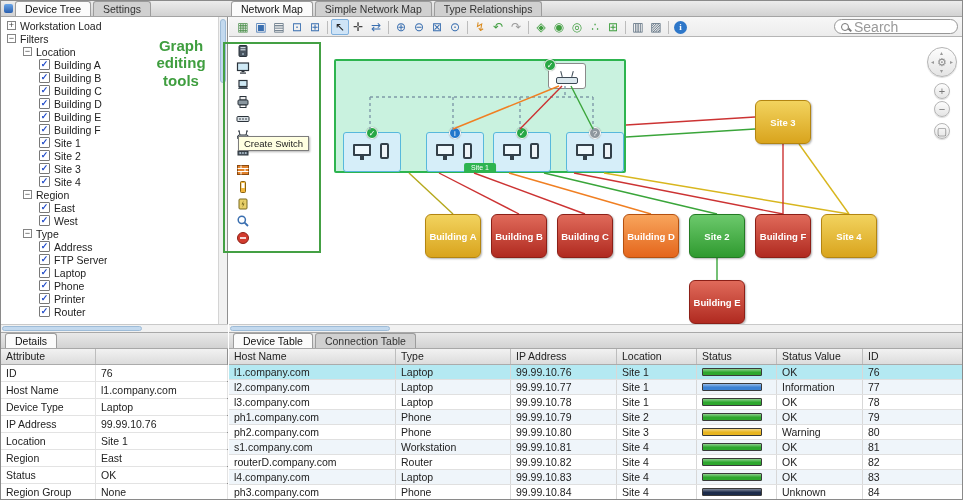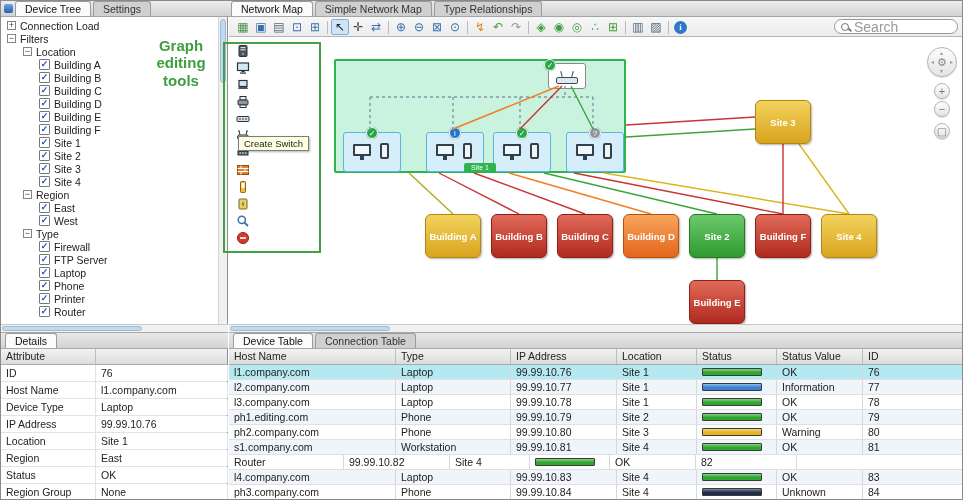--- a/index.html
+++ b/index.html
@@ -172,21 +172,21 @@
         <span class="tab active">Network Map</span>
         <span class="tab">Simple Network Map</span>
         <span class="tab">Type Relationships</span>
       </div>
   </div>
 
   <div id="tree-panel">
     <div id="device-tree">
         <div class="tree-row" style="padding-left: 6px;">
           <span class="expander">+</span>
-          <span class="tree-label">Connection Load</span>
+          <span class="tree-label">Workstation Load</span>
         </div>
         <div class="tree-row" style="padding-left: 6px;">
           <span class="expander">−</span>
           <span class="tree-label">Filters</span>
         </div>
         <div class="tree-row" style="padding-left: 22px;">
           <span class="expander">−</span>
           <span class="tree-label">Location</span>
         </div>
         <div class="tree-row" style="padding-left: 38px;">
@@ -240,21 +240,21 @@
         <div class="tree-row" style="padding-left: 38px;">
           <span class="checkbox">✓</span>
           <span class="tree-label">West</span>
         </div>
         <div class="tree-row" style="padding-left: 22px;">
           <span class="expander">−</span>
           <span class="tree-label">Type</span>
         </div>
         <div class="tree-row" style="padding-left: 38px;">
           <span class="checkbox">✓</span>
-          <span class="tree-label">Firewall</span>
+          <span class="tree-label">Address</span>
         </div>
         <div class="tree-row" style="padding-left: 38px;">
           <span class="checkbox">✓</span>
           <span class="tree-label">FTP Server</span>
         </div>
         <div class="tree-row" style="padding-left: 38px;">
           <span class="checkbox">✓</span>
           <span class="tree-label">Laptop</span>
         </div>
         <div class="tree-row" style="padding-left: 38px;">
@@ -571,21 +571,21 @@
           <span class="col1">Laptop</span>
           <span class="col2">99.99.10.78</span>
           <span class="col3">Site 1</span>
           <span class="col4" style="padding-left: 0px;">
             <div class="status-bar" style="background: linear-gradient(rgba(255, 255, 255, 0.45), rgba(255, 255, 255, 0) 55%), rgb(46, 167, 46);"></div>
           </span>
           <span class="col5">OK</span>
           <span class="col6">78</span>
         </div>
         <div class="drow">
-          <span class="col0">ph1.editing.com</span>
+          <span class="col0">ph1.company.com</span>
           <span class="col1">Phone</span>
           <span class="col2">99.99.10.79</span>
           <span class="col3">Site 2</span>
           <span class="col4" style="padding-left: 0px;">
             <div class="status-bar" style="background: linear-gradient(rgba(255, 255, 255, 0.45), rgba(255, 255, 255, 0) 55%), rgb(46, 167, 46);"></div>
           </span>
           <span class="col5">OK</span>
           <span class="col6">79</span>
         </div>
         <div class="drow">
@@ -604,20 +604,21 @@
           <span class="col1">Workstation</span>
           <span class="col2">99.99.10.81</span>
           <span class="col3">Site 4</span>
           <span class="col4" style="padding-left: 0px;">
             <div class="status-bar" style="background: linear-gradient(rgba(255, 255, 255, 0.45), rgba(255, 255, 255, 0) 55%), rgb(46, 167, 46);"></div>
           </span>
           <span class="col5">OK</span>
           <span class="col6">81</span>
         </div>
         <div class="drow">
+          <span class="col0">routerD.company.com</span>
           <span class="col1">Router</span>
           <span class="col2">99.99.10.82</span>
           <span class="col3">Site 4</span>
           <span class="col4" style="padding-left: 0px;">
             <div class="status-bar" style="background: linear-gradient(rgba(255, 255, 255, 0.45), rgba(255, 255, 255, 0) 55%), rgb(46, 167, 46);"></div>
           </span>
           <span class="col5">OK</span>
           <span class="col6">82</span>
         </div>
         <div class="drow">

